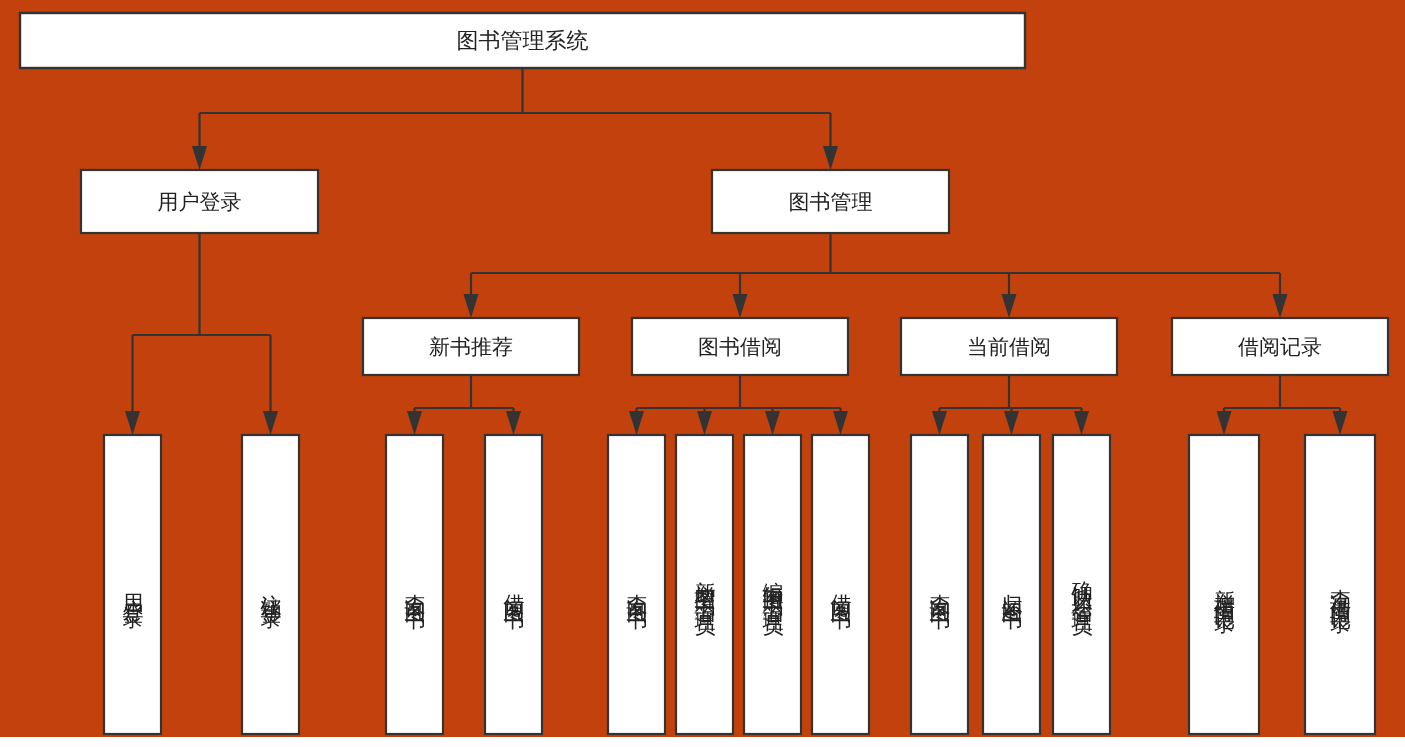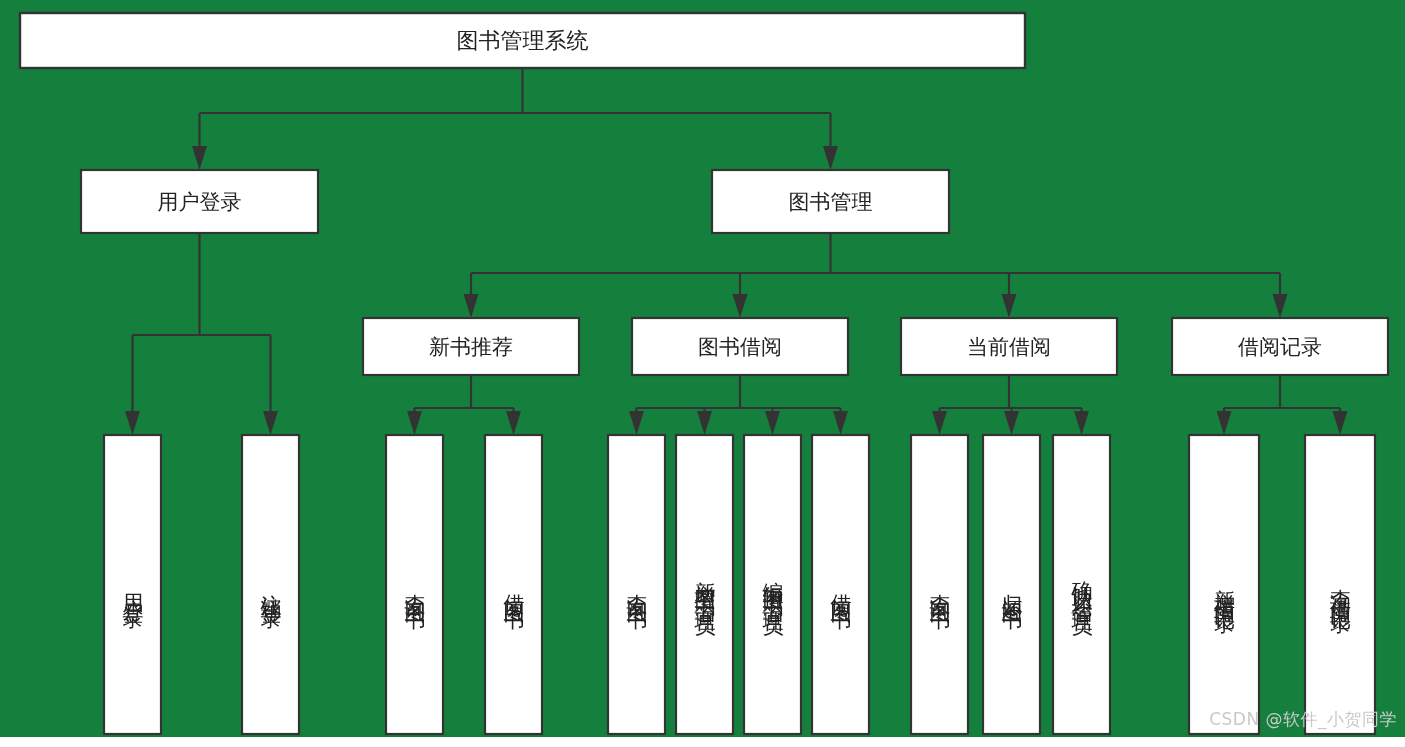--- a/index.html
+++ b/index.html
@@ -12,21 +12,21 @@
     width: 1405px;
     height: 747px;
     font-family: "DejaVu Sans", "Liberation Sans", sans-serif;
     overflow: hidden;
     position: relative;
   }
   #diagram-root {
     position: relative;
     width: 1405px;
     height: 737px;
-    background: #15803d;
+    background: #c2410c;
   }
   svg.diagram-canvas {
     position: absolute;
     left: 0;
     top: 0;
     width: 1405px;
     height: 747px;
     display: block;
   }
   .node-box {
@@ -216,14 +216,13 @@
         <span class="leaf-label">确认归还（管理员）</span>
       </div>
       <div class="leaf-label-wrap" style="left: 1189px; top: 447px; width: 70px; height: 279px; align-items: center;">
         <span class="leaf-label">新增借阅记录</span>
       </div>
       <div class="leaf-label-wrap" style="left: 1305px; top: 447px; width: 70px; height: 279px; align-items: center;">
         <span class="leaf-label">查询借阅记录</span>
       </div>
     </div>
 
-  <div class="watermark">CSDN @软件_小贺同学</div>
 </div>
 
 </body></html>

